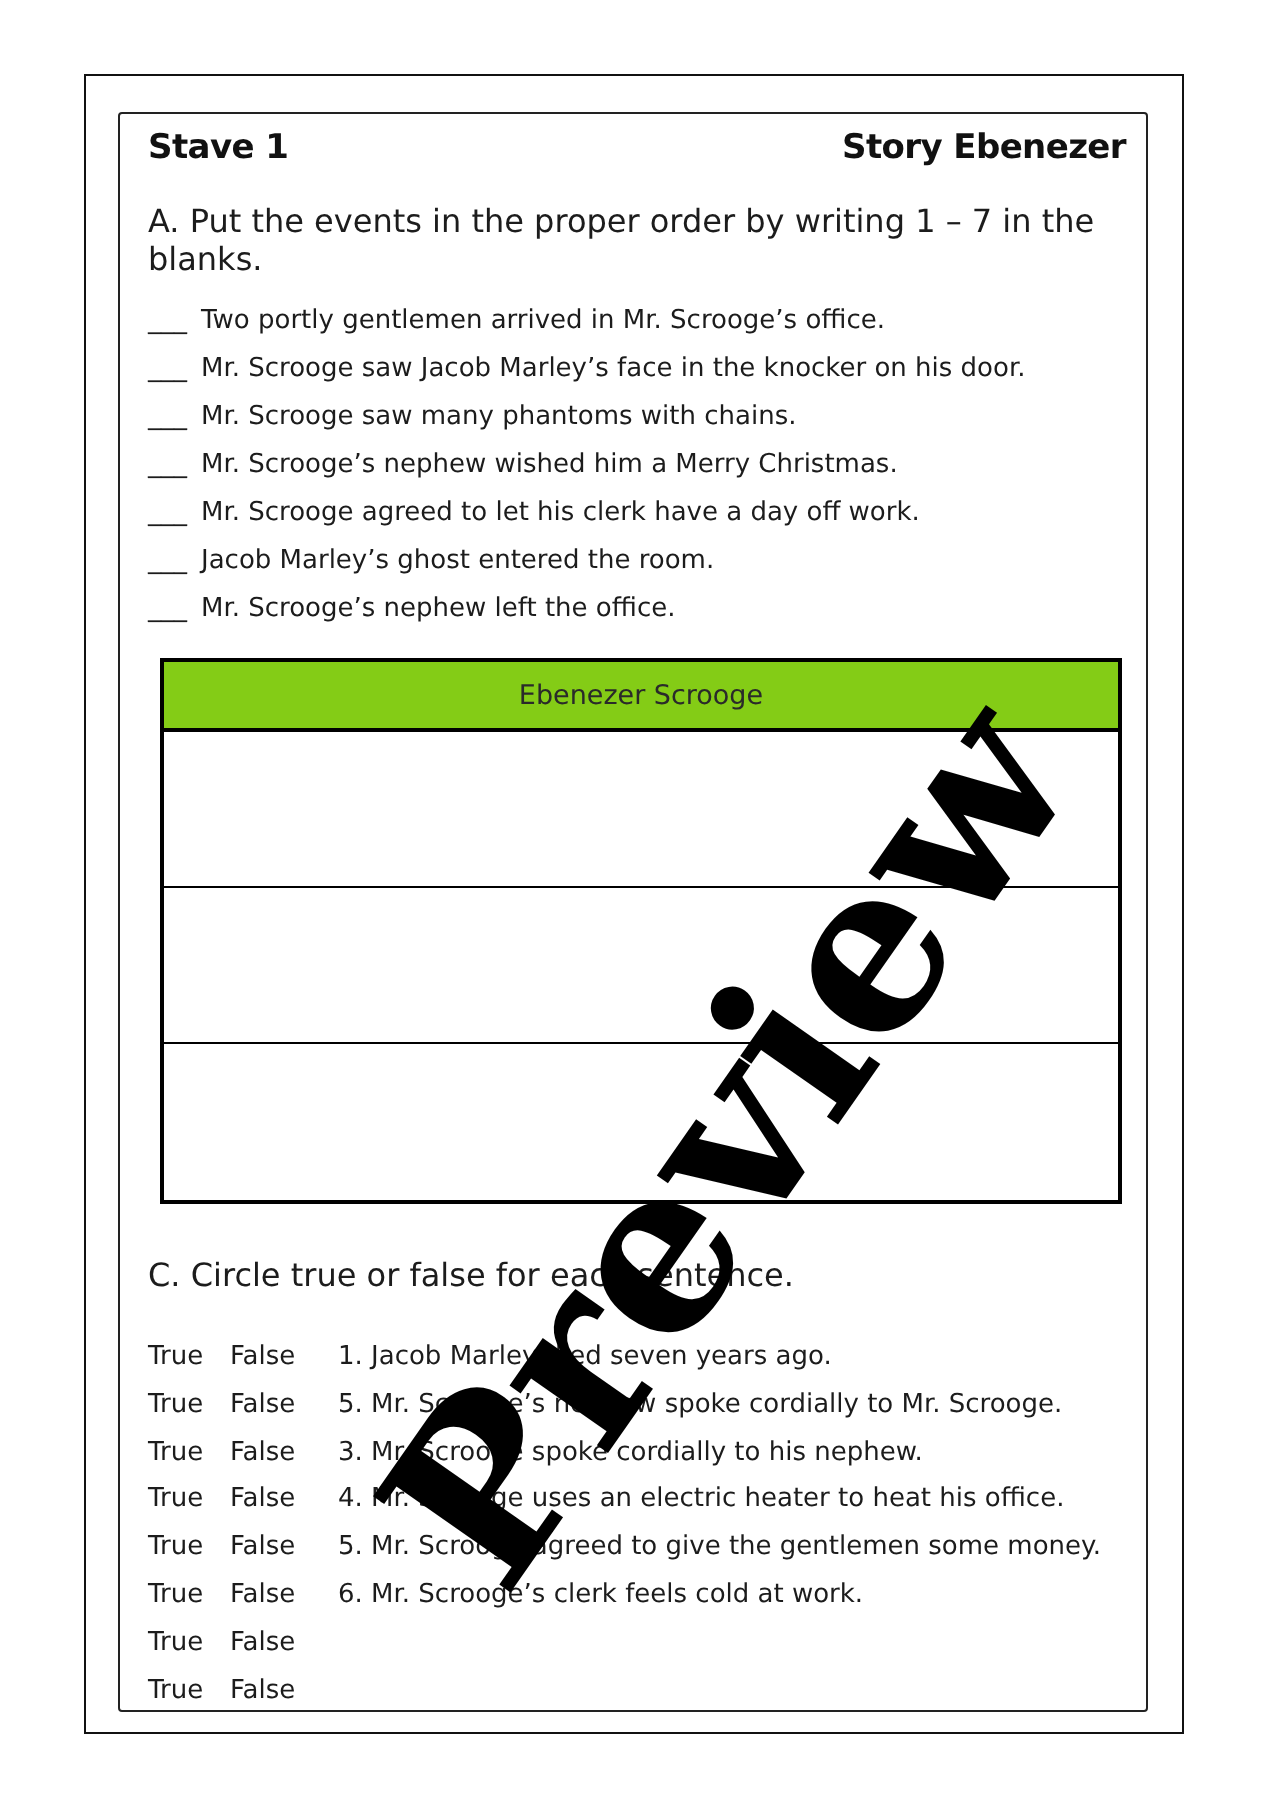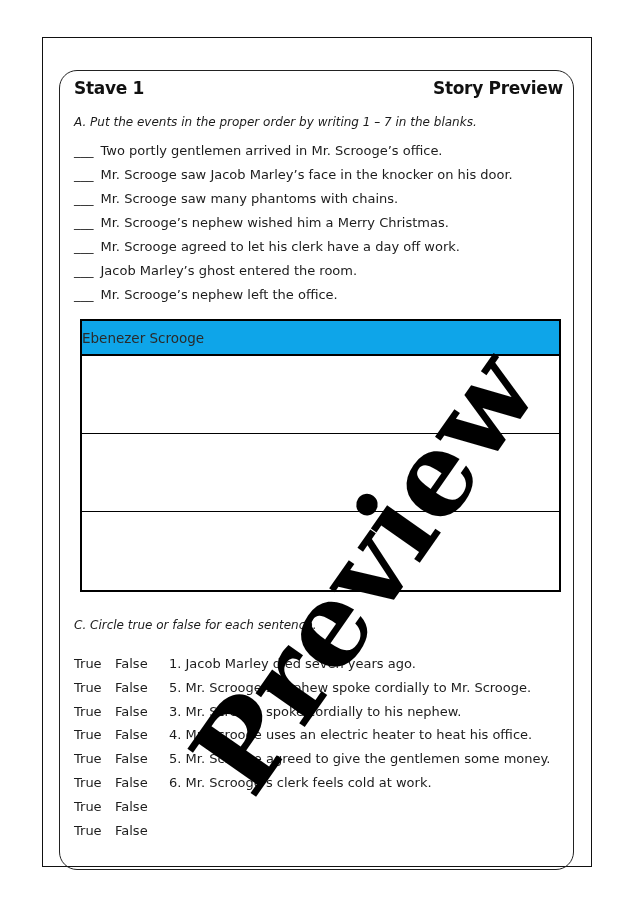--- a/index.html
+++ b/index.html
@@ -21,43 +21,42 @@
     top: 37px;
     width: 550px;
     height: 830px;
     border: 1.5px solid #111;
     background: #fff;
   }
 
   .sheet {
     position: absolute;
     left: 16px;
-    top: 32px;
+    top: 18px;
     width: 515px;
     height: 800px;
     border: 1.5px solid #222;
-    border-radius: 18px;
+    border-radius: 2px;
     padding: 6px 10px 0 14px;
   }
 
   .sheet-header {
     display: flex;
     justify-content: space-between;
     align-items: baseline;
     font-weight: bold;
     font-size: 17px;
     letter-spacing: -0.3px;
     color: #111;
     margin-top: 1px;
   }
 
   .instruction {
-    font-size: 12px;
+    font-size: 16px;
     margin: 0;
-    font-style: italic;
   }
   .instr-a { margin-top: 17px; }
   .instr-b { margin-top: 17px; }
   .instr-c { margin-top: 26px; }
 
   .a-items { margin-top: 10px; }
   .a-item {
     font-size: 13px;
     line-height: 24px;
     white-space: nowrap;
@@ -71,21 +70,22 @@
   .b-table {
     margin-top: 12px;
     margin-left: 6px;
     width: 481px;
     border: 2px solid #000;
     background: #fff;
   }
   .b-table-header {
     height: 35px;
     line-height: 35px;
-    background: #0ea5e9;
+    text-align: center;
+    background: #84cc16;
     border-bottom: 2px solid #000;
     font-size: 13.5px;
     color: #2a2a2a;
   }
   .b-table-row {
     height: 78px;
     border-bottom: 1px solid #000;
   }
   .b-table-row:last-child { border-bottom: none; }
 
@@ -114,21 +114,21 @@
   }
 </style>
 </head>
 <body>
 
 <div class="page">
   <div class="sheet">
 
     <div class="sheet-header">
       <span>Stave 1</span>
-      <span>Story Preview</span>
+      <span>Story Ebenezer</span>
     </div>
 
     <p class="instruction instr-a">A. Put the events in the proper order by writing 1 – 7 in the blanks.</p>
 
     <div class="a-items">
       <div class="a-item">
         <span class="blank">___</span><span>Two portly gentlemen arrived in Mr. Scrooge’s office.</span>
       </div>
       <div class="a-item">
         <span class="blank">___</span><span>Mr. Scrooge saw Jacob Marley’s face in the knocker on his door.</span>

